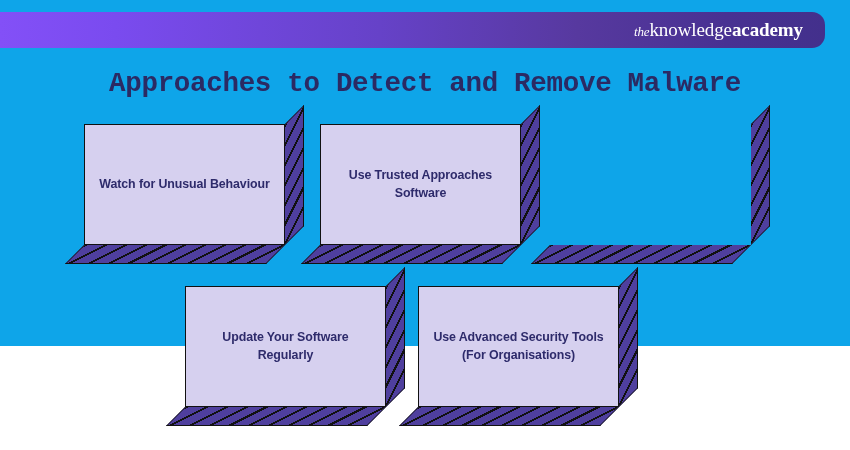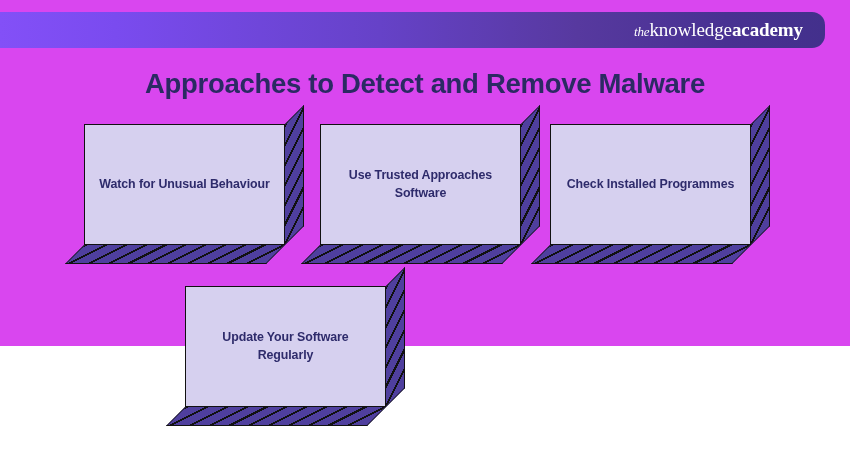--- a/index.html
+++ b/index.html
@@ -9,21 +9,21 @@
     height: 450px;
     background: #ffffff;
     font-family: "Liberation Sans", sans-serif;
     overflow: hidden;
   }
 
   #infographic {
     position: relative;
     width: 850px;
     height: 346px;
-    background: #d946ef;
+    background: #0ea5e9;
   }
 
   
   .header-bar {
     position: absolute;
     left: 0;
     top: 12px;
     width: 825px;
     height: 36px;
     background: linear-gradient(90deg, #8350f7 0%, #7a4bef 14%, #6642c8 46%, #57399f 70%, #483192 88%, #43308c 100%);
@@ -54,20 +54,21 @@
   .page-title {
     position: absolute;
     left: 0;
     top: 68px;
     width: 850px;
     text-align: center;
     font-size: 27.5px;
     font-weight: bold;
     color: #2b2a63;
     letter-spacing: -0.3px;
+    font-family: Liberation Mono, monospace;
   }
 
   
   .card {
     position: absolute;
     width: 220px;
     height: 140px;
   }
 
   
@@ -156,27 +157,31 @@
     <div class="card-bottom"></div>
     <div class="card-side"></div>
     <div class="card-face">
       <span class="card-label">Use Trusted Approaches Software</span>
     </div>
   </div>
 
   <div class="card" style="left:550px; top:124px;">
     <div class="card-bottom"></div>
     <div class="card-side"></div>
-    <div class="card-face">
-      <span class="card-label">Check Installed Programmes</span>
-    </div>
   </div>
 
   <div class="card" style="left:185px; top:286px;border-radius:30px;">
     <div class="card-bottom"></div>
     <div class="card-side"></div>
     <div class="card-face">
       <span class="card-label">Update Your Software Regularly</span>
     </div>
   </div>
 
+  <div class="card" style="left:418px; top:286px;">
+    <div class="card-bottom"></div>
+    <div class="card-side"></div>
+    <div class="card-face">
+      <span class="card-label">Use Advanced Security Tools (For Organisations)</span>
+    </div>
+  </div>
 
 </div>
 
 </body></html>

